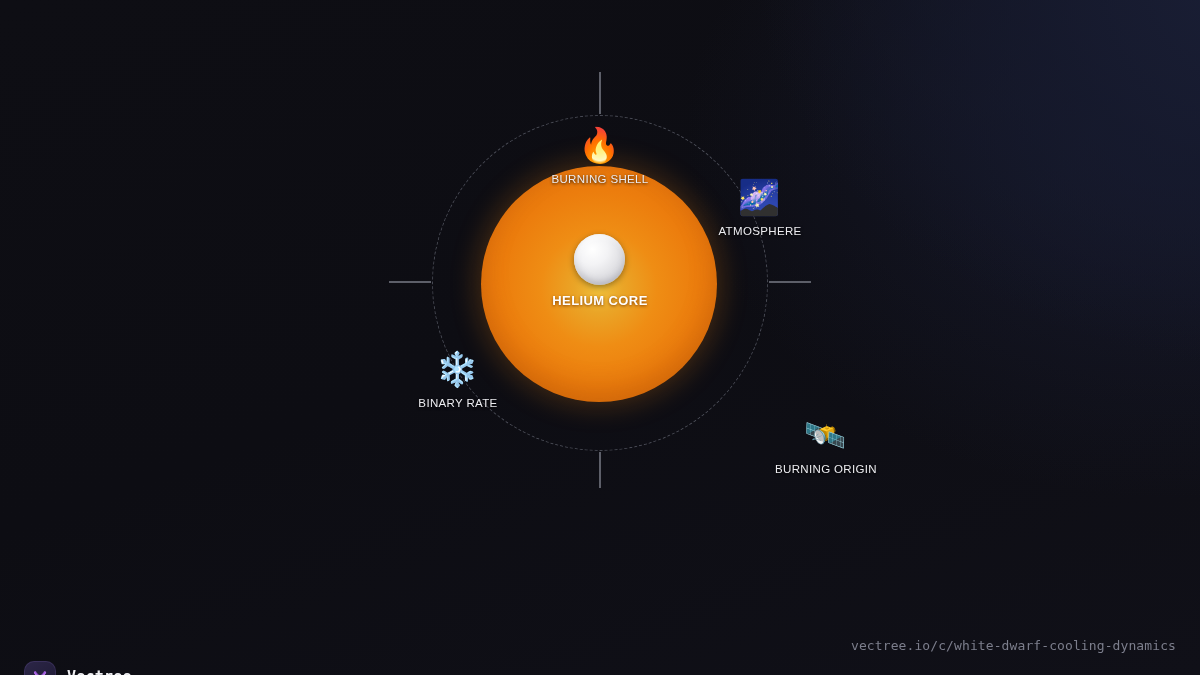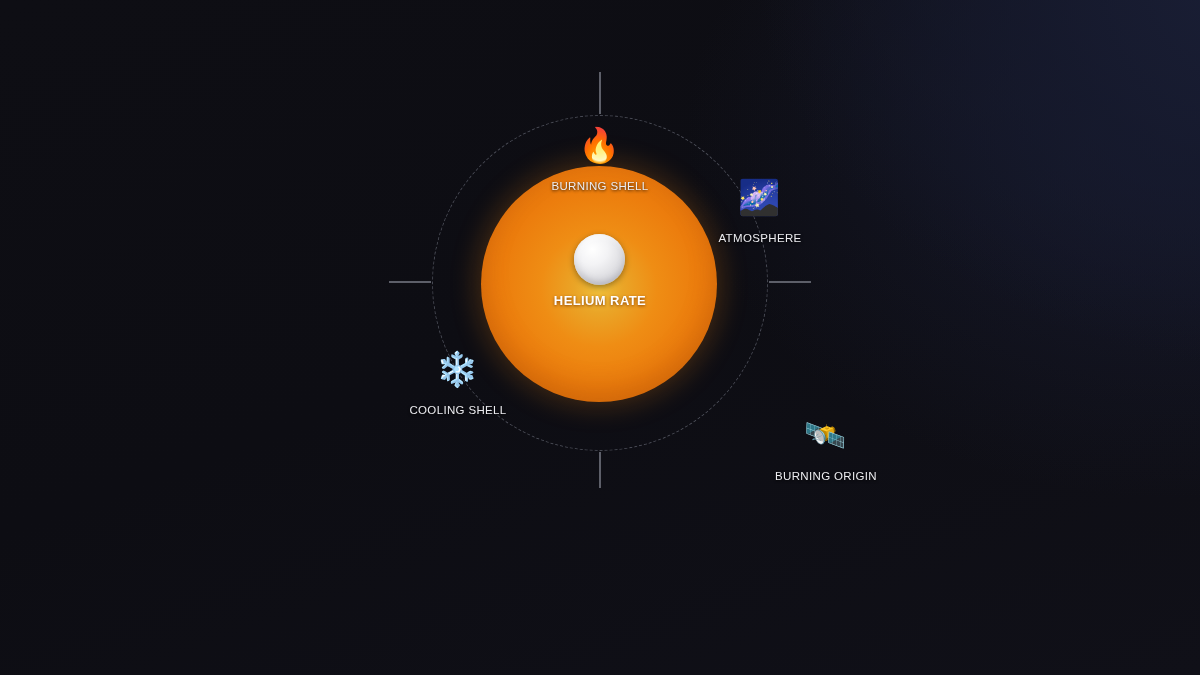--- a/index.html
+++ b/index.html
@@ -120,21 +120,21 @@
     flex-direction: column;
     align-items: center;
     white-space: nowrap;
   }
   .node-icon {
     font-size: 34px;
     line-height: 1;
     display: block;
   }
   .node-label {
-    margin-top: 18px;
+    margin-top: 11px;
     font-size: 11.5px;
     letter-spacing: 0.35px;
     color: #ececf0;
     text-shadow: 0 1px 3px rgba(0,0,0,0.85);
   }
 
   #node-burning  { left: 600px; top: 128px; transform: translateX(-50%); }
   #node-atmos    { left: 760px; top: 180px; transform: translateX(-50%); }
   #node-cooling  { left: 458px; top: 352px; transform: translateX(-50%); }
   #node-binary   { left: 826px; top: 418px; transform: translateX(-50%); }
@@ -208,38 +208,56 @@
     <div class="connector v" id="conn-bottom"></div>
     <div class="connector h" id="conn-left"></div>
     <div class="connector h" id="conn-right"></div>
 
     <div id="orbit-ring"></div>
 
     <div id="shell"></div>
     <div id="photosphere"></div>
     <div id="inner-core"></div>
 
-    <div id="core-label">HELIUM RATE</div>
+    <div id="core-label">HELIUM CORE</div>
 
     <div class="node" id="node-burning">
       <span class="node-icon">🔥</span>
       <span class="node-label">BURNING SHELL</span>
     </div>
 
     <div class="node" id="node-atmos">
       <span class="node-icon">🌌</span>
       <span class="node-label">ATMOSPHERE</span>
     </div>
 
     <div class="node" id="node-cooling">
       <span class="node-icon">❄️</span>
-      <span class="node-label">COOLING SHELL</span>
+      <span class="node-label">BINARY RATE</span>
     </div>
 
     <div class="node" id="node-binary">
       <span class="node-icon">🛰️</span>
       <span class="node-label">BURNING ORIGIN</span>
     </div>
 
   </div>
 
+  <div id="footer">
+
+    <div id="brand">
+      <div id="brand-logo">
+        <svg width="20" height="20" viewBox="0 0 24 24" aria-hidden="true">
+          <path d="M6.2 7.2 L12 17.6 L17.8 7.2" fill="none" stroke="#c07cf0" stroke-width="2.1" stroke-linecap="round" stroke-linejoin="round"></path>
+          <circle cx="6.2" cy="6.6" r="1.45" fill="#b36af0"></circle>
+          <circle cx="17.8" cy="6.6" r="1.45" fill="#b36af0"></circle>
+          <path d="M6.2 6.6 L9.6 9.2" stroke="#9d5ad8" stroke-width="1.3" stroke-linecap="round"></path>
+          <path d="M17.8 6.6 L14.4 9.2" stroke="#9d5ad8" stroke-width="1.3" stroke-linecap="round"></path>
+        </svg>
+      </div>
+      <div id="brand-name">Vectree</div>
+    </div>
+
+    <div id="url">vectree.io/c/white-dwarf-cooling-dynamics</div>
+
+  </div>
 
 </div>
 
 </body></html>

